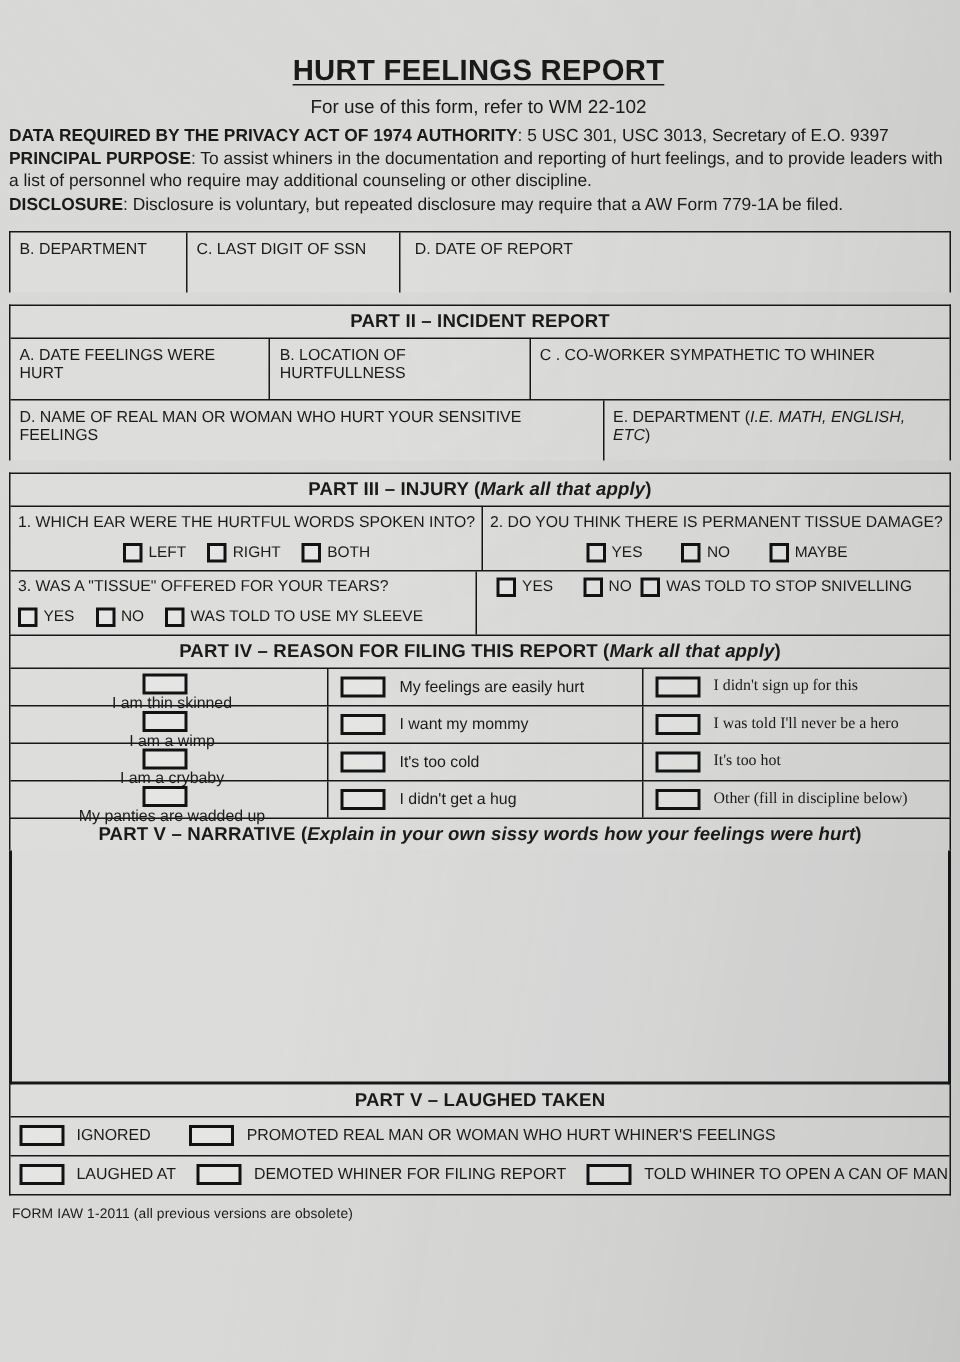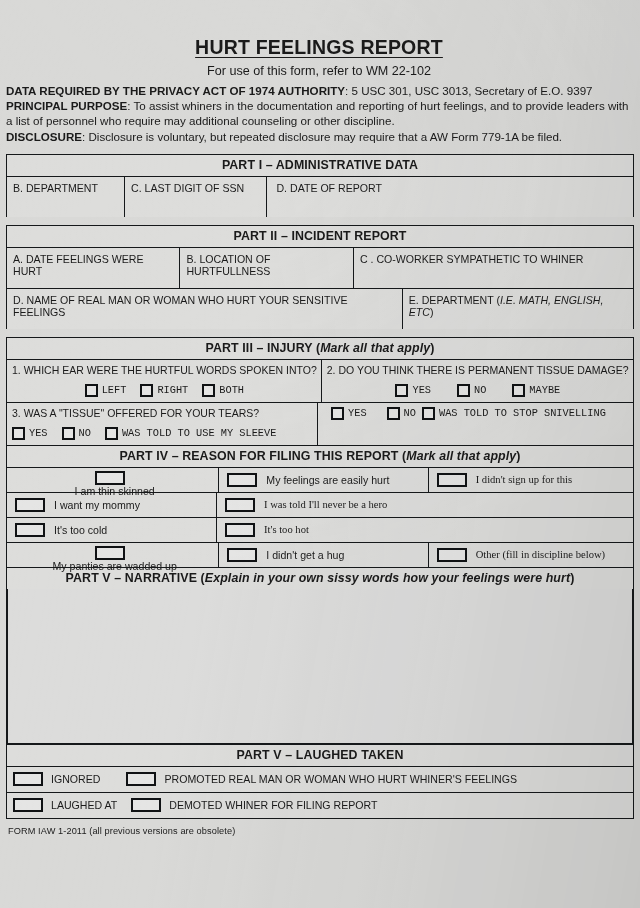--- a/index.html
+++ b/index.html
@@ -118,21 +118,20 @@
     white-space: nowrap;
   }
   .opts { display: flex; align-items: center; }
   .opts.center { justify-content: center; }
   .opt {
     display: flex;
     align-items: center;
     font-size: 10.3px;
     margin-right: 14px;
     white-space: nowrap;
-    font-family: Liberation Mono, monospace;
   }
   .opt:last-child { margin-right: 0; }
   .cb {
     width: 13px;
     height: 13px;
     border: 2.2px solid #101214;
     background: rgba(255,255,255,0.25);
     margin-right: 4px;
     flex: none;
     box-sizing: border-box;
@@ -205,21 +204,20 @@
     <p class="legal-line"><b>DATA REQUIRED BY THE PRIVACY ACT OF 1974 AUTHORITY</b><span>: 5 USC 301, USC 3013, Secretary of E.O. 9397</span></p>
 
     <p class="legal-line"><b>PRINCIPAL PURPOSE</b><span>: To assist whiners in the documentation and reporting of hurt feelings, and to provide leaders with a list of personnel who require may additional counseling or other discipline.</span></p>
 
     <p class="legal-line"><b>DISCLOSURE</b><span>: Disclosure is voluntary, but repeated disclosure may require that a AW Form 779-1A be filed.</span></p>
   </div>
 
   <div style="height:10px"></div>
 
   <div class="block">
-    <div class="bar">PART I – ADMINISTRATIVE DATA</div>
     <div class="row nb">
       <div class="cell p1-b">
         <span>B. DEPARTMENT</span>
       </div>
       <div class="cell p1-c">
         <span>C. LAST DIGIT OF SSN</span>
       </div>
       <div class="cell p1-d end">
         <span>D. DATE OF REPORT</span>
       </div>
@@ -344,31 +342,39 @@
         <span class="cb-wide"></span>
         <span>My feelings are easily hurt</span>
       </label>
       <label class="p4-cell c3">
         <span class="cb-wide"></span>
         <span>I didn't sign up for this</span>
       </label>
     </div>
 
     <div class="p4-row">
+      <label class="p4-cell c1">
+        <span class="cb-wide"></span>
+        <span>I am a wimp</span>
+      </label>
       <label class="p4-cell c2">
         <span class="cb-wide"></span>
         <span>I want my mommy</span>
       </label>
       <label class="p4-cell c3">
         <span class="cb-wide"></span>
         <span>I was told I'll never be a hero</span>
       </label>
     </div>
 
     <div class="p4-row">
+      <label class="p4-cell c1">
+        <span class="cb-wide"></span>
+        <span>I am a crybaby</span>
+      </label>
       <label class="p4-cell c2">
         <span class="cb-wide"></span>
         <span>It's too cold</span>
       </label>
       <label class="p4-cell c3">
         <span class="cb-wide"></span>
         <span>It's too hot</span>
       </label>
     </div>
 
@@ -412,20 +418,24 @@
       <label class="act-item">
         <span class="cb-wide"></span>
         <span>LAUGHED AT</span>
       </label>
       <span class="gap-b"></span>
       <label class="act-item">
         <span class="cb-wide"></span>
         <span>DEMOTED WHINER FOR FILING REPORT</span>
       </label>
       <span class="gap-b"></span>
+      <label class="act-item">
+        <span class="cb-wide"></span>
+        <span>TOLD WHINER TO OPEN A CAN OF MAN</span>
+      </label>
     </div>
   </div>
 
   <div class="footer">FORM IAW 1-2011 (all previous versions are obsolete)</div>
 
 </div>
 
 <div class="paper-shade"></div>
 
 </body></html>

